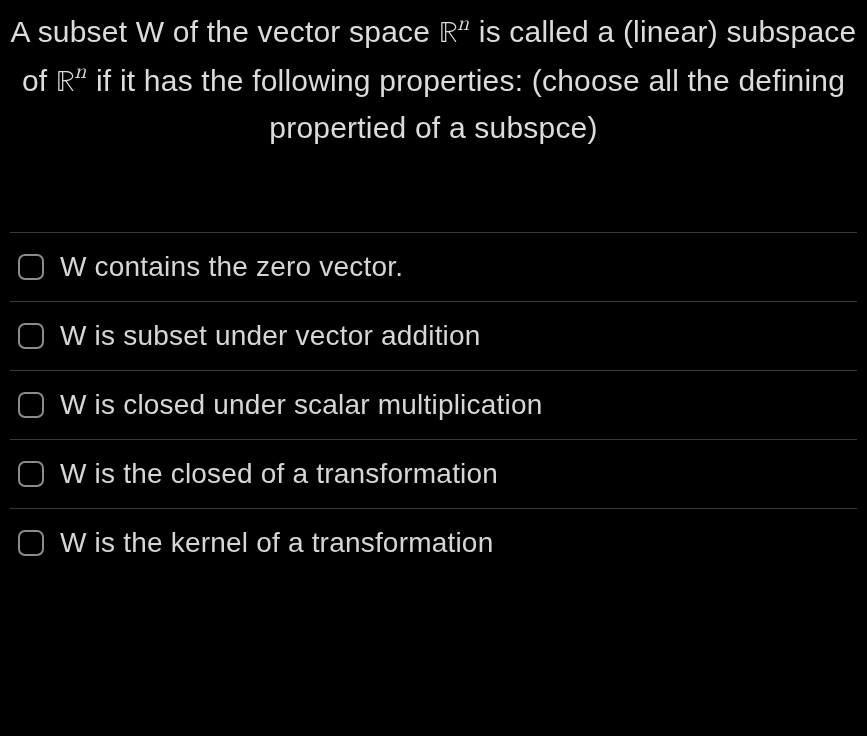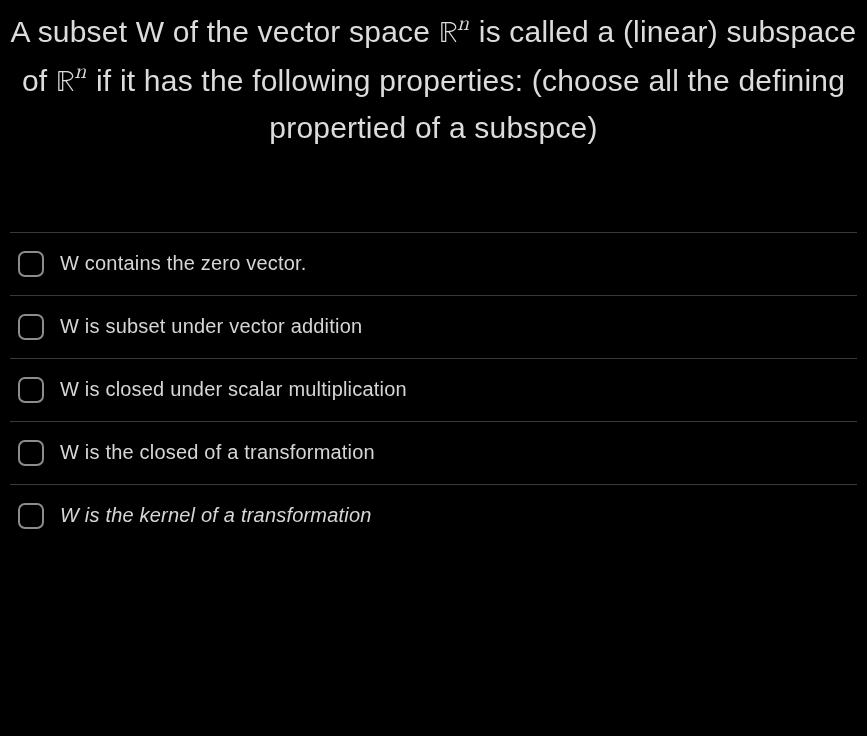--- a/index.html
+++ b/index.html
@@ -44,32 +44,31 @@
     display: flex;
     align-items: center;
     padding: 18px 8px 18px 8px;
     border-bottom: 1px solid #3a3a3a;
     gap: 16px;
     cursor: pointer;
   }
   .option:last-child {
     border-bottom: none;
     padding-bottom: 10px;
-    font-style: italic;
   }
   .checkbox {
     width: 26px;
     height: 26px;
     border: 2.5px solid #8c8c8c;
     border-radius: 7px;
     flex: 0 0 auto;
     background: transparent;
   }
   .option-label {
-    font-size: 20px;
+    font-size: 28px;
     color: #d6d6d6;
     font-weight: 400;
     letter-spacing: 0.2px;
   }
 </style>
 </head>
 <body>
 
 <div class="container">
 

